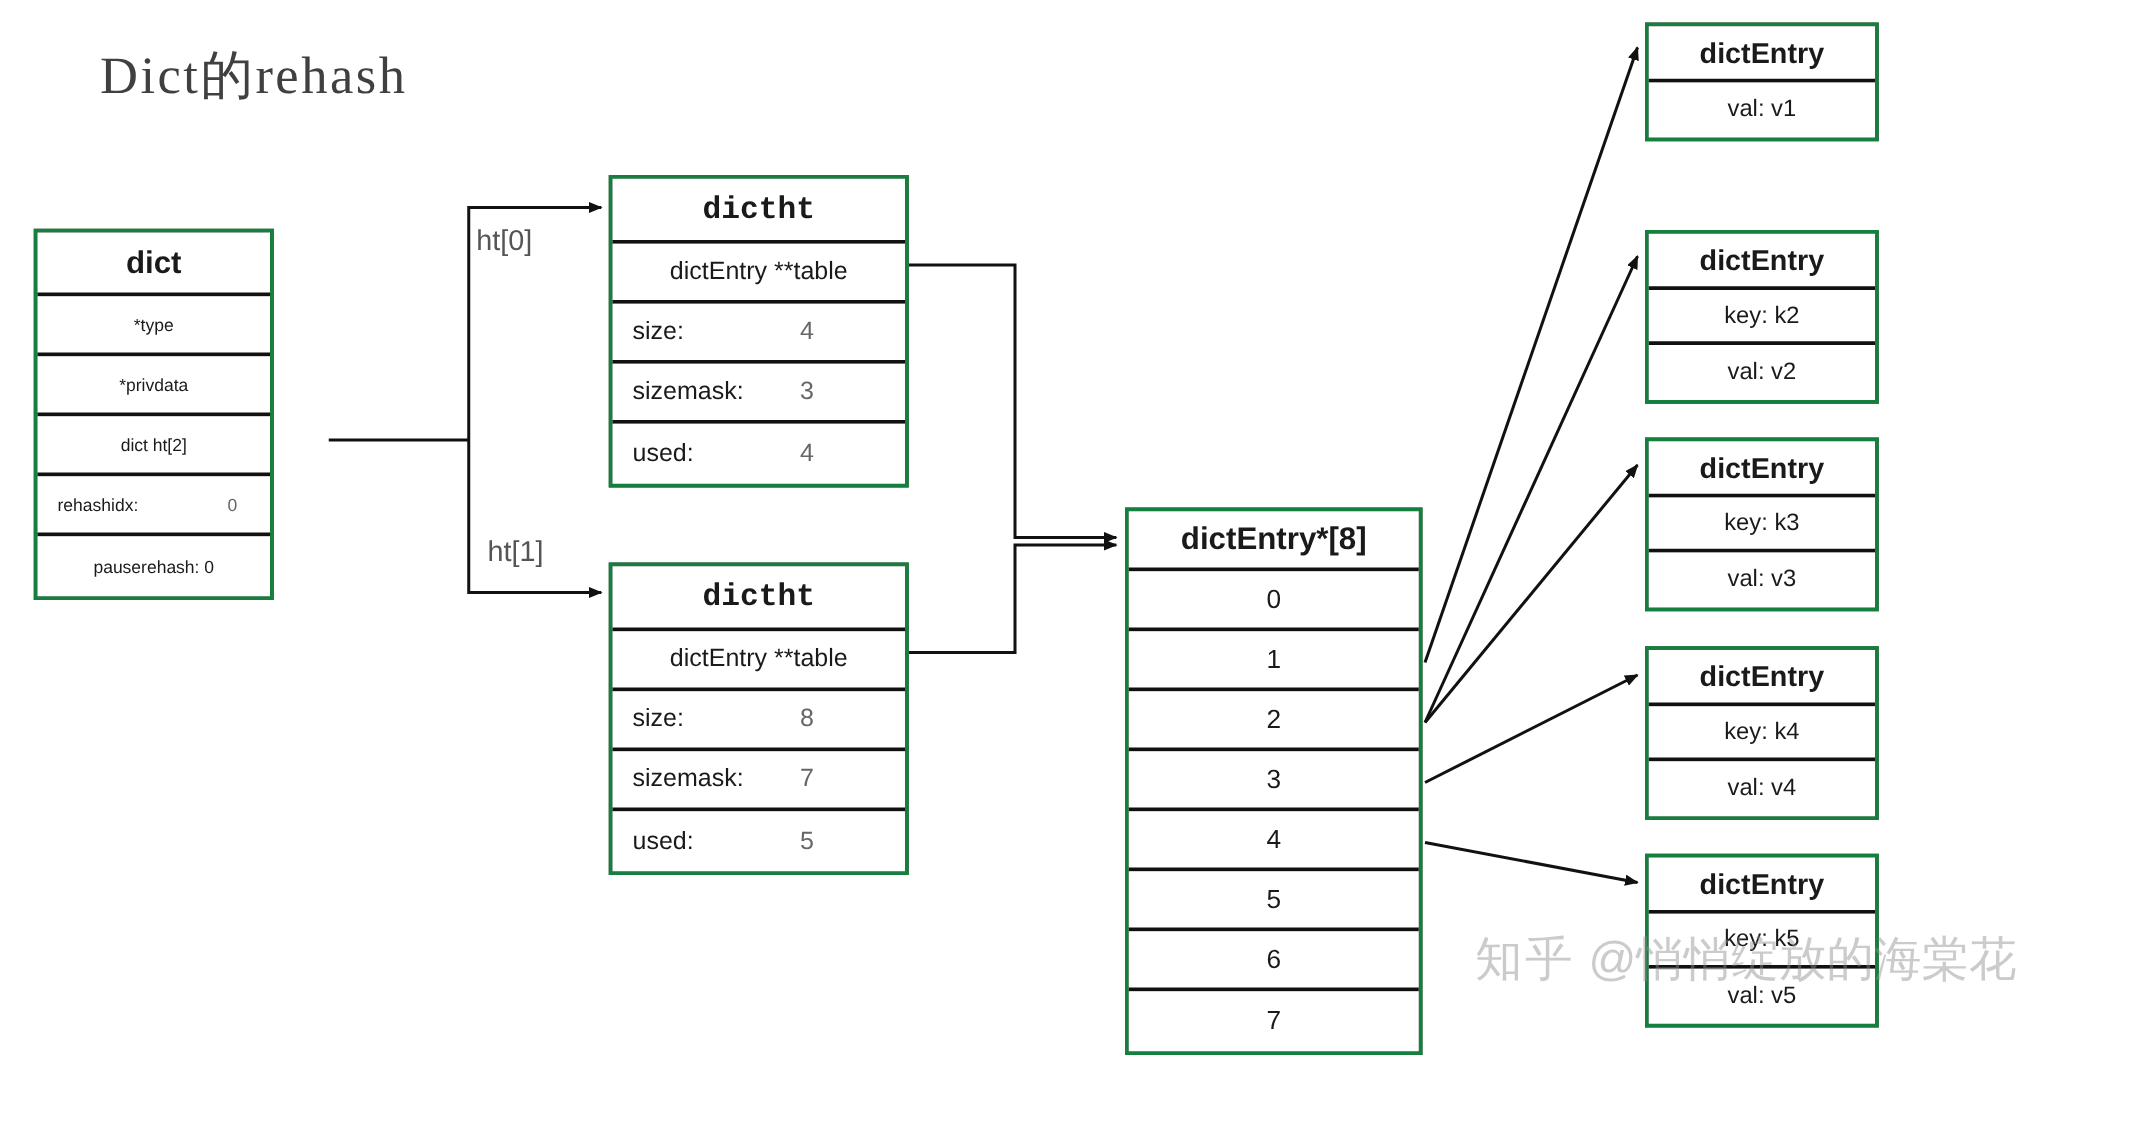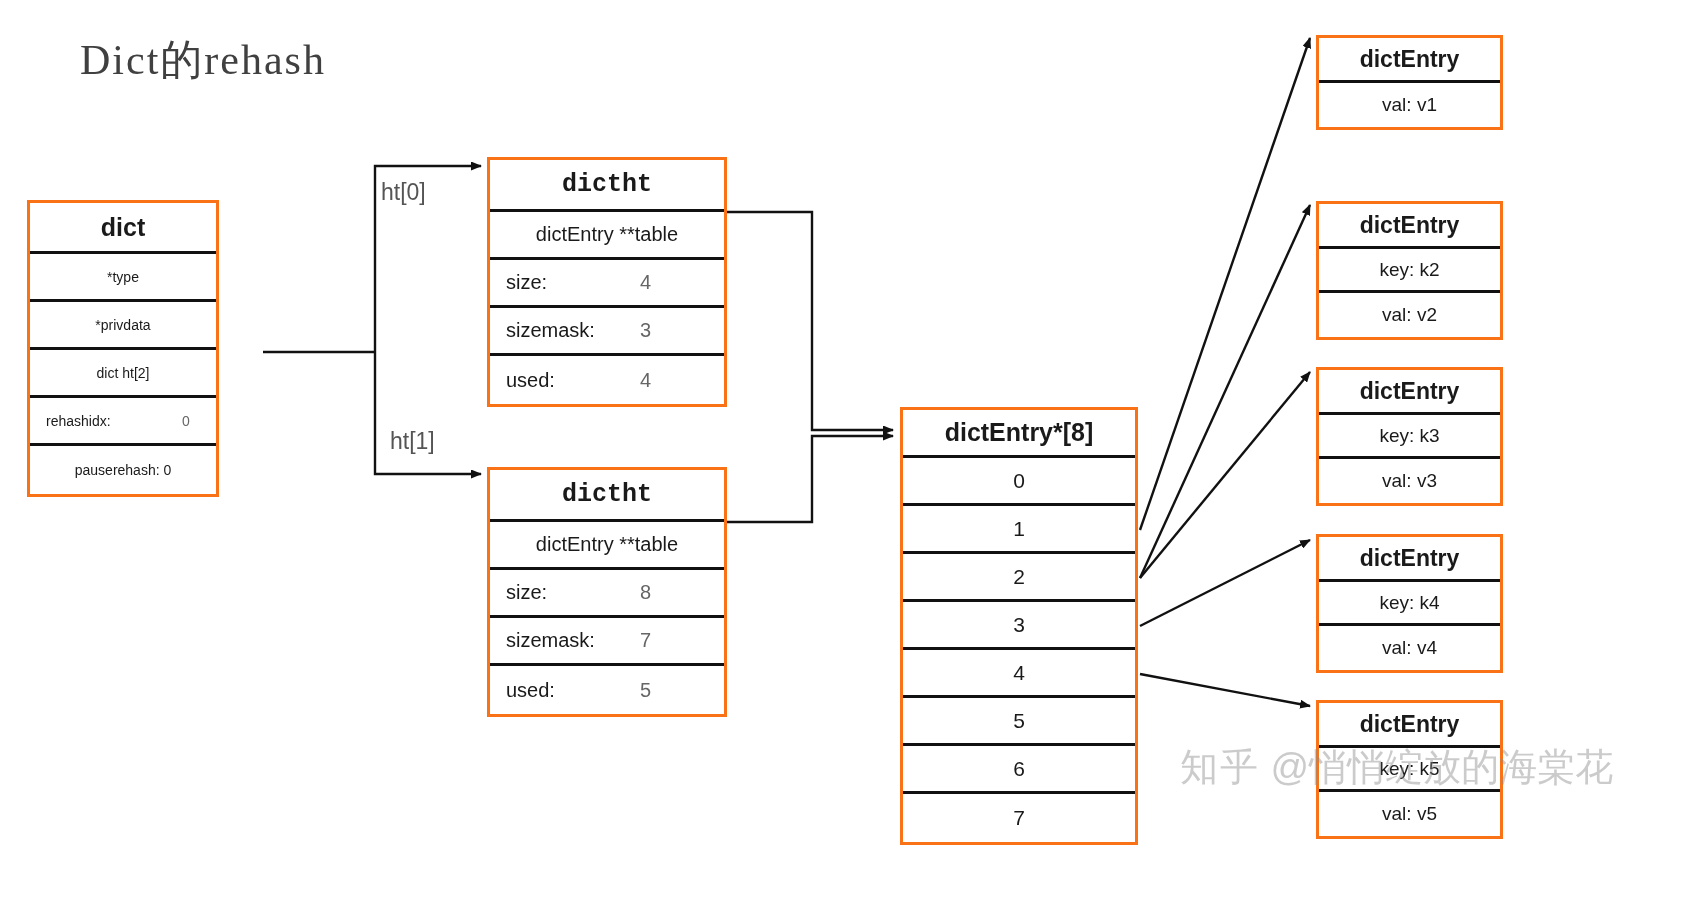--- a/index.html
+++ b/index.html
@@ -32,25 +32,24 @@
     font-family: "Liberation Serif", serif;
     font-size: 42px;
     letter-spacing: 2px;
     color: #404040;
     white-space: nowrap;
   }
 
   
   .box {
     position: absolute;
-    border: 3px solid #f97316;
+    border: 3px solid #15803d;
     background: #404040;
     box-sizing: border-box;
     z-index: 3;
-    margin-top: 17px;
   }
   .box .row {
     box-sizing: border-box;
     border-bottom: 3px solid #111;
     display: flex;
     align-items: center;
     justify-content: center;
     position: relative;
     background: #fff;
     white-space: nowrap;
@@ -87,21 +86,21 @@
     width: 240px;
   }
   .dictht .row { height: 48px; font-size: 20px; }
   .dictht .row.head { height: 52px; font-size: 25px; font-family: Liberation Mono, monospace; }
   .dictht .row.kv .v { left: 150px; }
   #dictht0 { left: 487px; top: 140px; }
   #dictht1 { left: 487px; top: 450px; }
 
   
   #bucket-array {
-    left: 900px; top: 390px;
+    left: 900px; top: 406px;
     width: 238px;
   }
   #bucket-array .row { height: 48px; font-size: 21px; }
   #bucket-array .row.head { height: 48px; font-size: 25px; }
 
   
   .entry {
     width: 187px;
   }
   .entry .row { height: 44px; font-size: 19px; }

